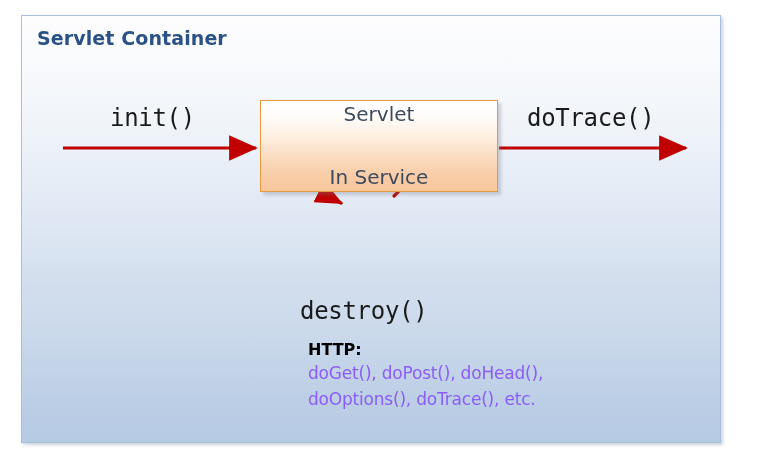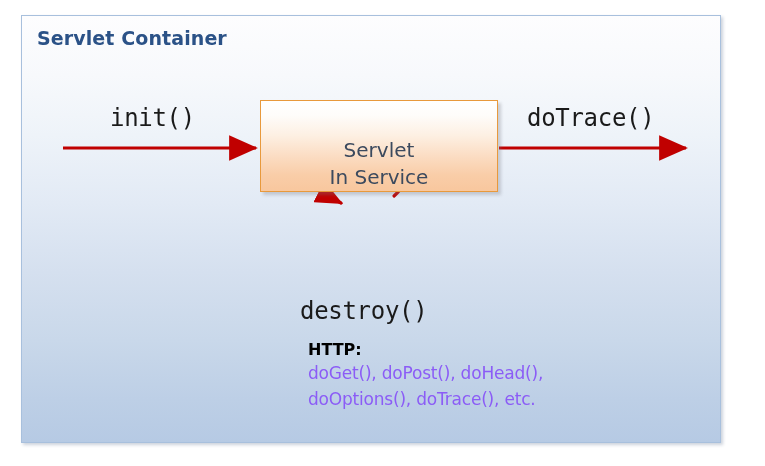--- a/index.html
+++ b/index.html
@@ -69,21 +69,21 @@
         #ffffff 0%,
         #fefcfa 16%,
         #fdf0e3 38%,
         #fbdcc2 62%,
         #f9cda8 82%,
         #f8c79e 100%);
     box-shadow: 3px 3px 3px rgba(120,120,130,0.32);
     display: flex;
     flex-direction: column;
     align-items: center;
-    justify-content: flex-end;
+    justify-content: space-between;
   }
   .servlet-box-line {
     font-family: "DejaVu Sans", sans-serif;
     font-size: 20px;
     color: #3c4a5e;
     line-height: 1.34;
     white-space: nowrap;
   }
 
   

